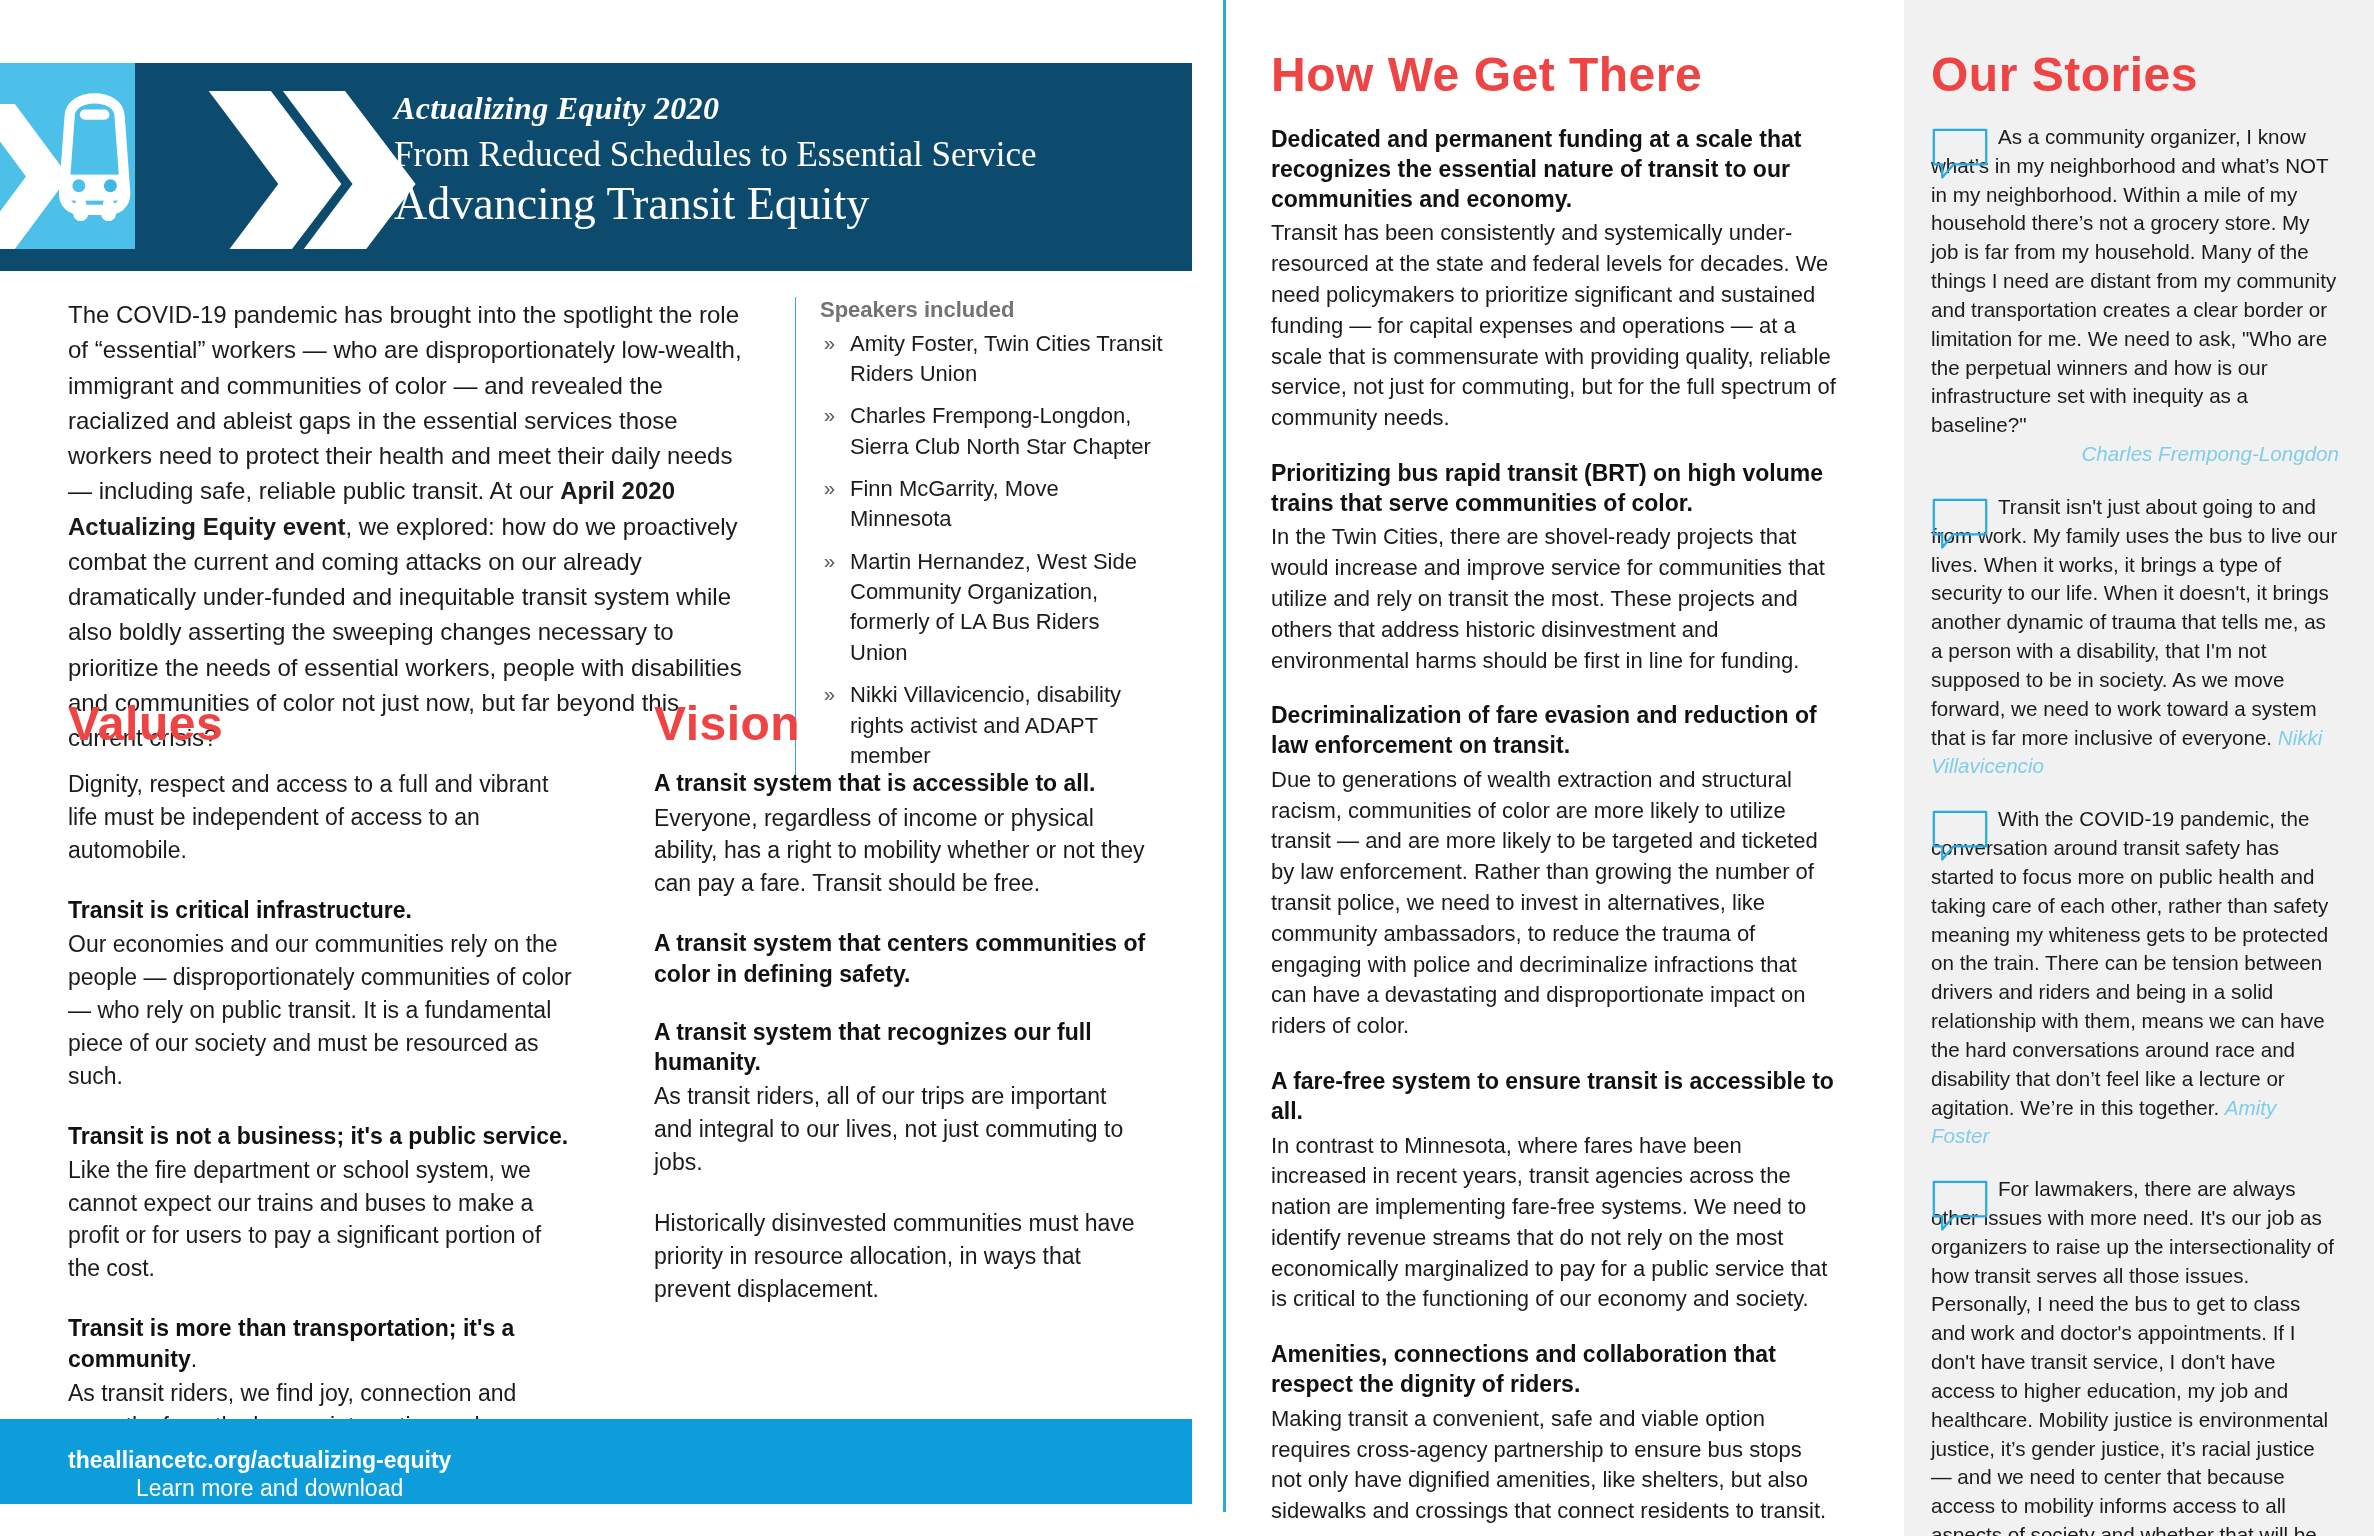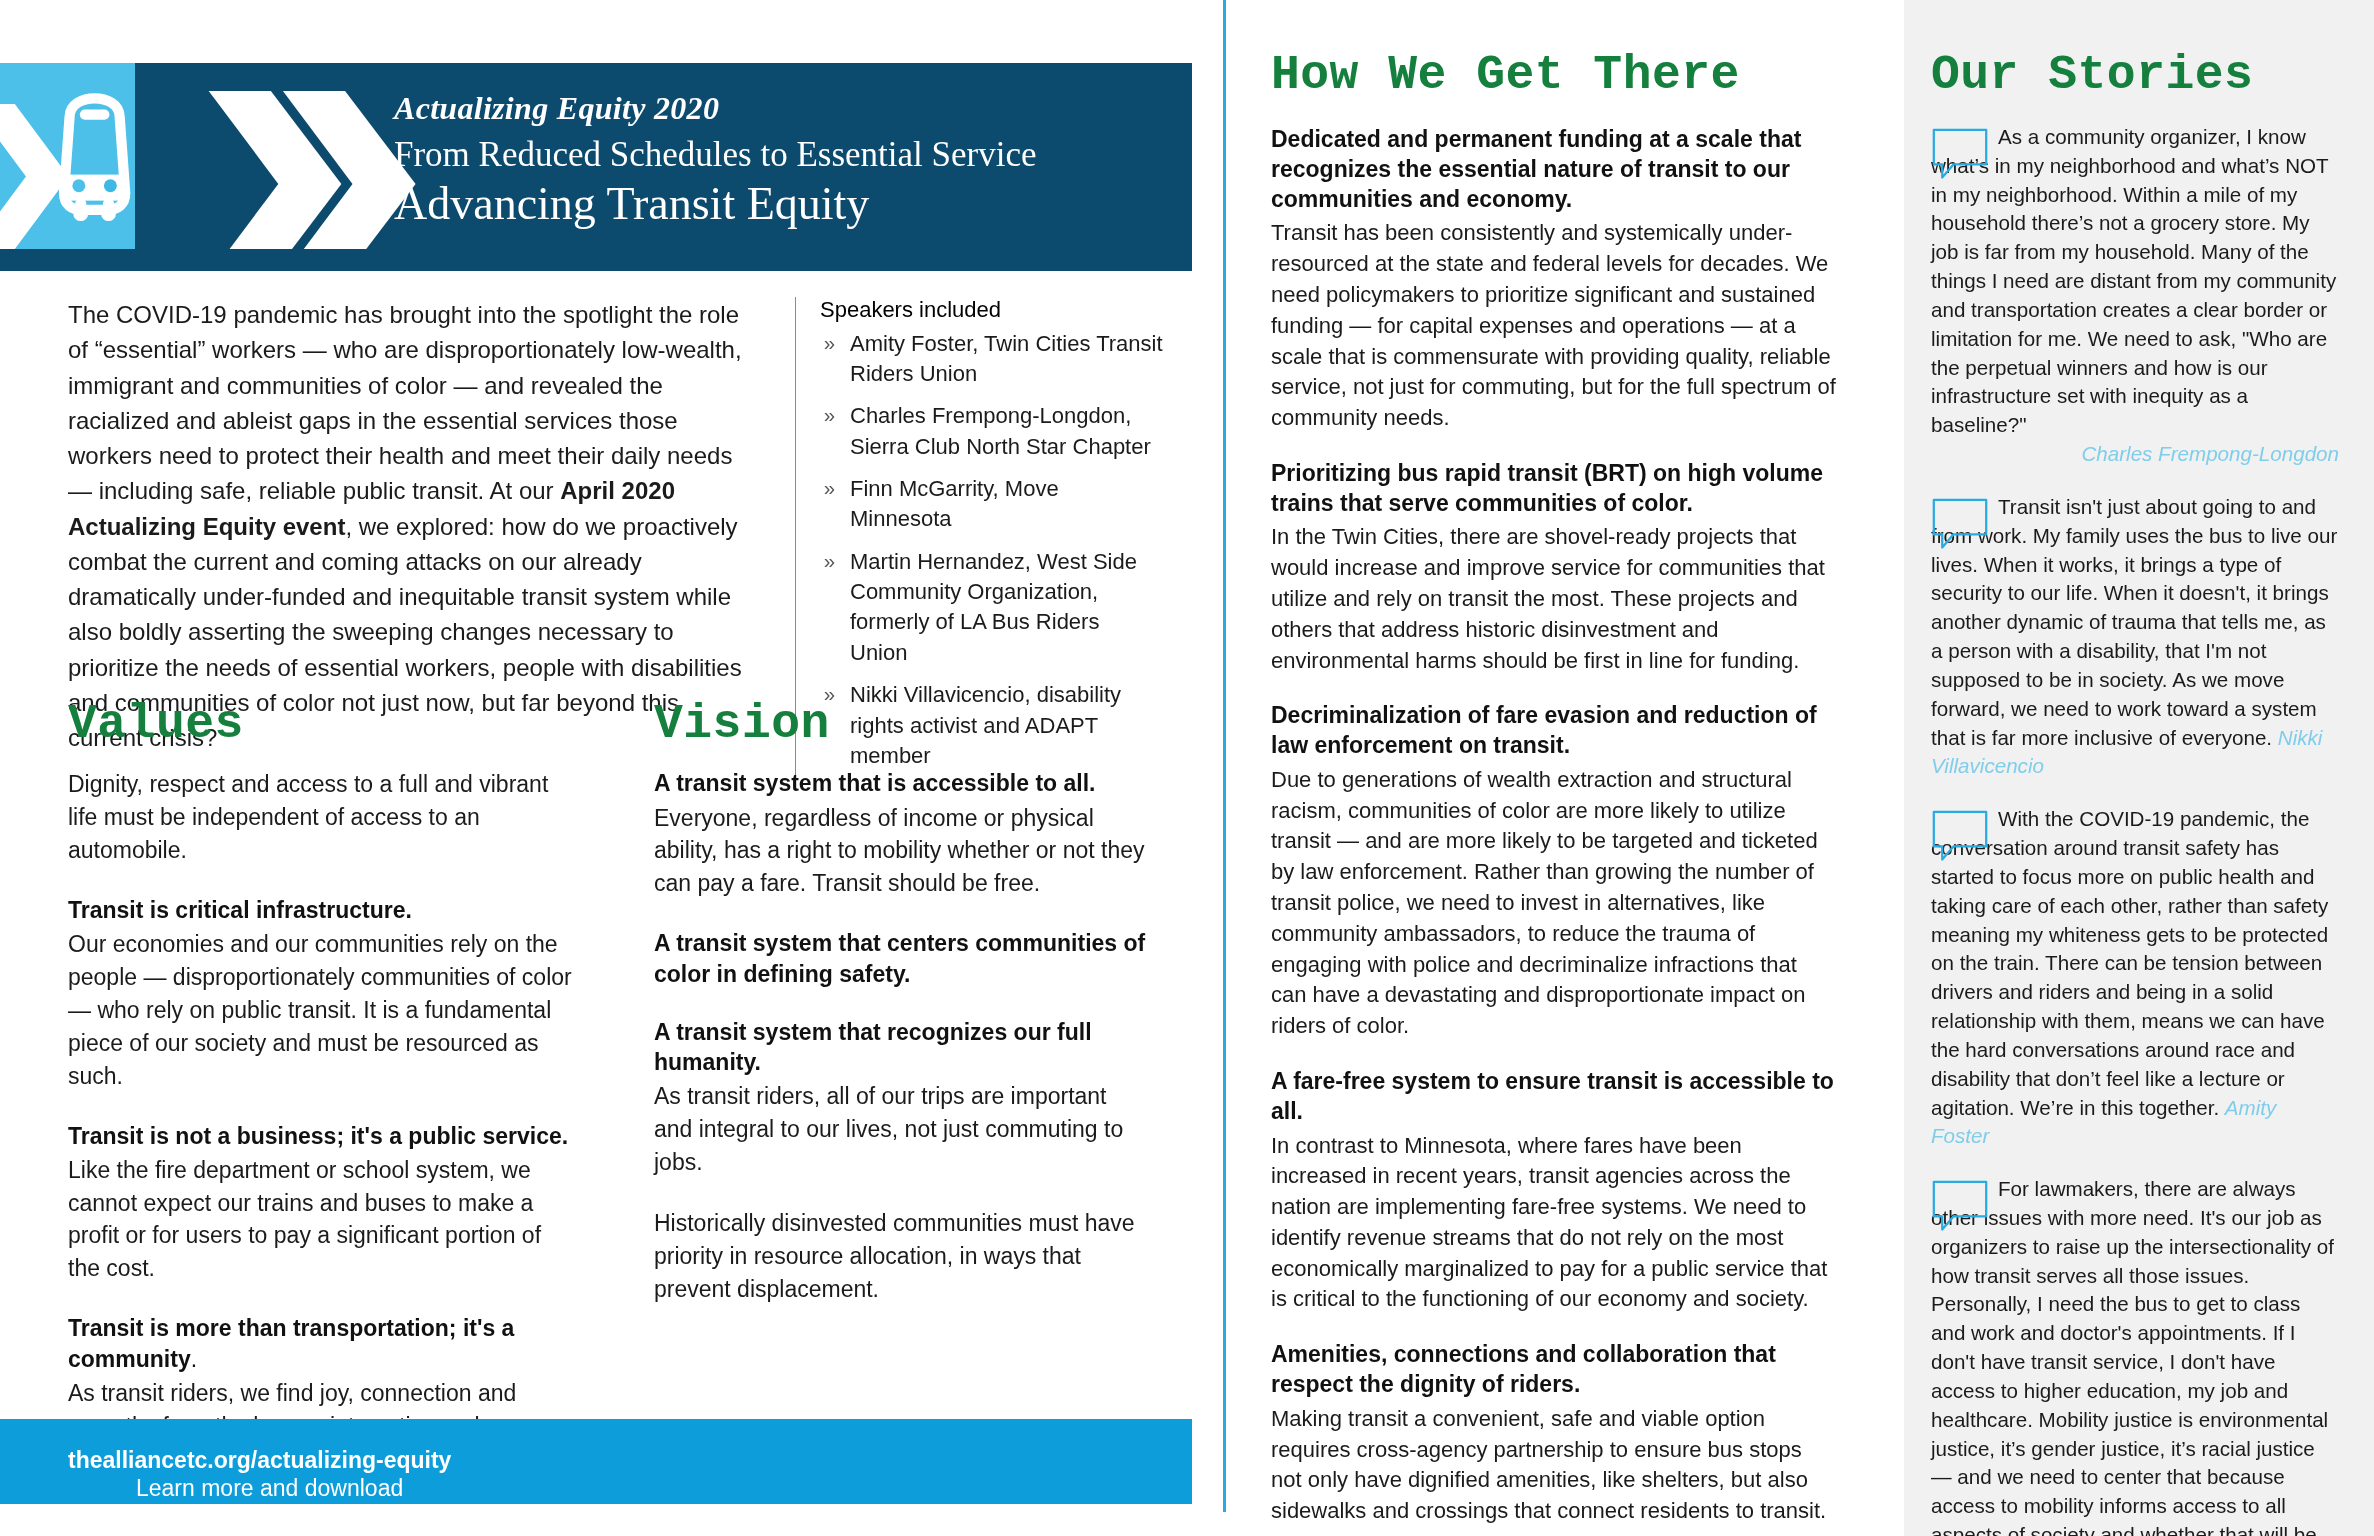--- a/index.html
+++ b/index.html
@@ -62,36 +62,36 @@
     width:682px;float:left;
     font-size:24px;line-height:1.47;color:#1b1b1b;
   }
   .intro-left b{font-weight:700;}
   .speakers{
     float:right;width:343px;
     border-left:1.9px solid #29abe2;
     padding-left:24px;
   }
   .speakers h4{
-    margin:0 0 5.6px 0;font-size:22px;font-weight:400;color:#000000;
+    margin:0 0 5.6px 0;font-size:22px;font-weight:700;color:#737373;
   }
   .speakers ul{margin:0;padding:0;list-style:none;}
   .speakers li{
     position:relative;padding-left:30px;
     font-size:22px;line-height:1.38;margin-bottom:12px;color:#1b1b1b;
   }
   .speakers li .guil{
     position:absolute;left:3.7px;top:0;color:#555;font-size:20.4px;
   }
 
   
   .disp-head{
-    font-family:Liberation Mono, monospace;
+    font-family:Liberation Sans, sans-serif;
     font-weight:700;
-    color:#15803d;
+    color:#ef4444;
     letter-spacing:0.5px;
     margin:0 0 20.4px 0;
     line-height:1;
   }
 
   
   .values{position:absolute;left:68px;top:700px;width:506px;}
   .vision{position:absolute;left:654px;top:700px;width:492px;}
   .values .disp-head,.vision .disp-head{font-size:48px;}
   .block{margin-bottom:28px;}

